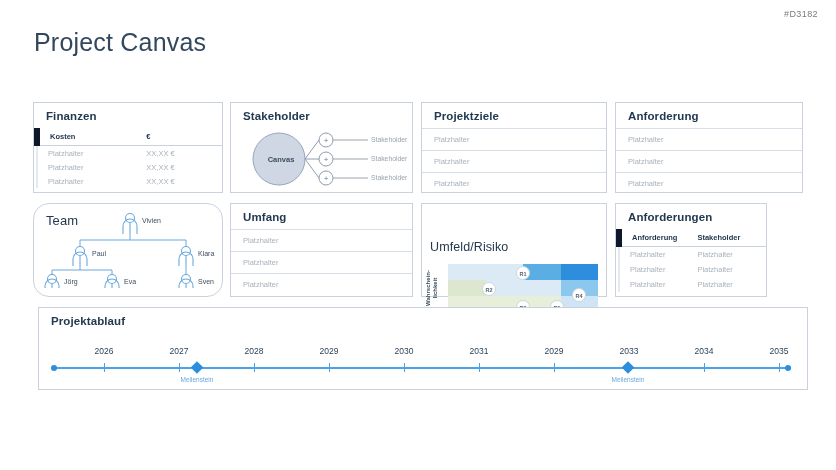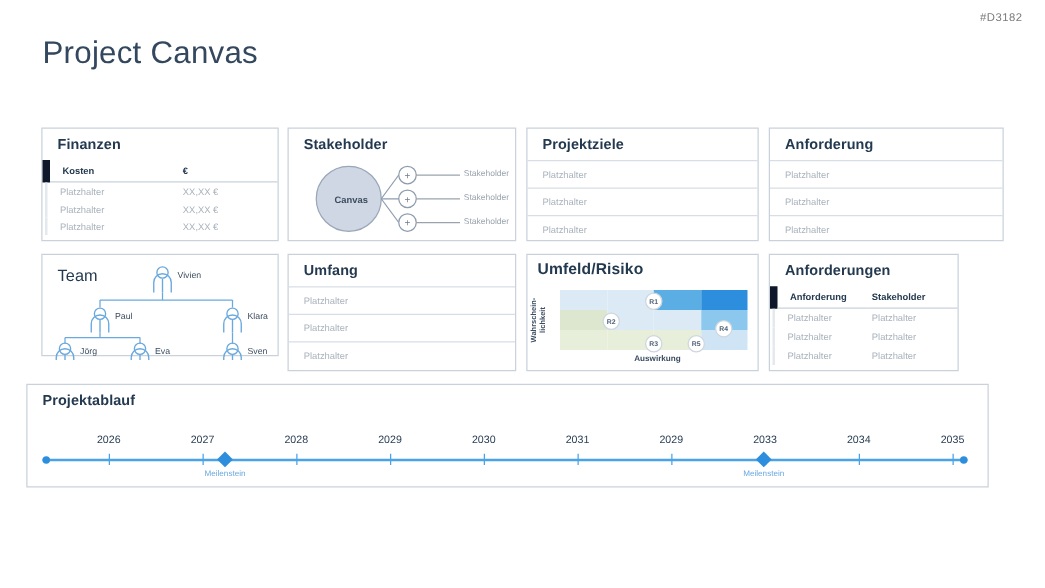--- a/index.html
+++ b/index.html
@@ -85,26 +85,26 @@
   }
   .tbl td + td { border-left: none; padding-left: 2px; }
   .tbl tr.fin-row td { padding-top: 2.5px; padding-bottom: 2.5px; }
 
   
   #card-finanzen      { left: 33px;  top: 102px; width: 190px; height: 91px; }
   #card-stakeholder   { left: 230px; top: 102px; width: 183px; height: 91px; }
   #card-projektziele  { left: 421px; top: 102px; width: 186px; height: 91px; }
   #card-ressourcen    { left: 615px; top: 102px; width: 188px; height: 91px; }
 
-  #card-team          { left: 33px;  top: 203px; width: 190px; height: 82px; }
+  #card-team          { left: 33px;  top: 203px; width: 190px; height: 94px; border-radius: 16px; }
   #card-umfang        { left: 230px; top: 203px; width: 183px; height: 94px; }
   #card-risiko        { left: 421px; top: 203px; width: 186px; height: 94px; }
   #card-anforderungen { left: 615px; top: 203px; width: 152px; height: 94px; }
 
-  #card-ablauf        { left: 21px;  top: 307px; width: 770px; height: 83px; }
+  #card-ablauf        { left: 38px;  top: 307px; width: 770px; height: 83px; }
 
   
   .sh-wrap { position: relative; width: 100%; height: 62px; }
   .sh-svg { position: absolute; left: 0; top: 0; }
   .sh-label {
     position: absolute;
     font-size: 6.8px;
     color: #9aa3ad;
     white-space: nowrap;
   }
@@ -368,21 +368,21 @@
 </div>
 
 <div class="card" id="card-umfang">
   <div class="card-title plain">Umfang</div>
   <div class="list-row">Platzhalter</div>
   <div class="list-row">Platzhalter</div>
   <div class="list-row">Platzhalter</div>
 </div>
 
 <div class="card" id="card-risiko">
-  <div class="card-title plain" style="font-size:12.5px; font-weight:700; padding-left:8px; padding-top:4px;">Umfeld/Risiko</div>
+  <div class="card-title plain" style="font-size:12.5px; font-weight:400; padding-left:8px; padding-top:4px;margin-top:32px;">Umfeld/Risiko</div>
   <div class="risk-wrap">
     <div class="risk-ylabel" style="top:50px;">
       <span>Wahrschein-</span><br>
       <span>lichkeit</span>
     </div>
     <div class="risk-grid">
       <div class="risk-cell" style="background:#dceaf6"></div>
       <div class="risk-cell" style="background:#dceaf6"></div>
       <div class="risk-cell" style="background:#5aaee4"></div>
       <div class="risk-cell" style="background:#2e8ede"></div>

